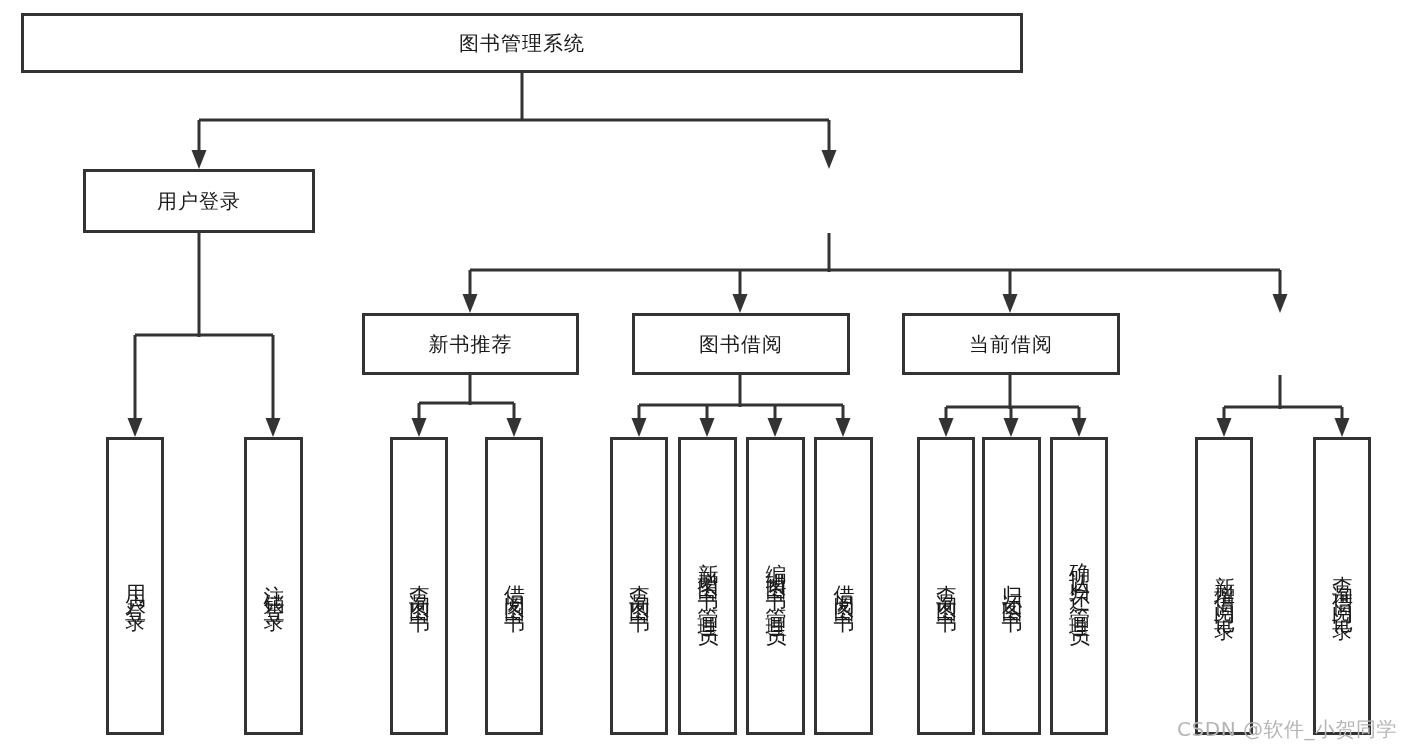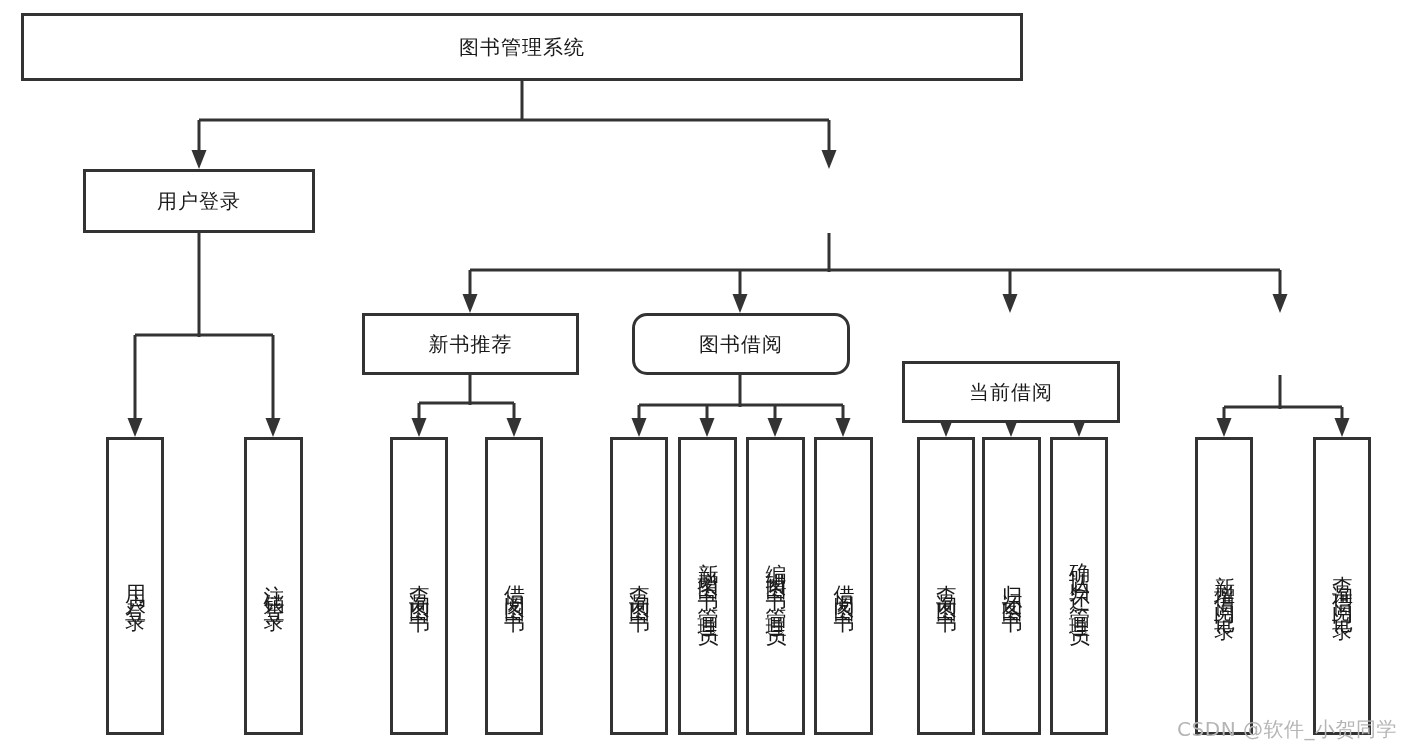--- a/index.html
+++ b/index.html
@@ -109,35 +109,35 @@
       <line x1="1011" y1="407" x2="1011" y2="422" stroke="#333333" stroke-width="3"></line>
       <polygon points="1003.5,418 1018.5,418 1011,437" fill="#333333"></polygon>
       <line x1="1079" y1="407" x2="1079" y2="422" stroke="#333333" stroke-width="3"></line>
       <polygon points="1071.5,418 1086.5,418 1079,437" fill="#333333"></polygon>
       <line x1="1224" y1="407" x2="1224" y2="422" stroke="#333333" stroke-width="3"></line>
       <polygon points="1216.5,418 1231.5,418 1224,437" fill="#333333"></polygon>
       <line x1="1342" y1="407" x2="1342" y2="422" stroke="#333333" stroke-width="3"></line>
       <polygon points="1334.5,418 1349.5,418 1342,437" fill="#333333"></polygon>
     </svg>
 
-  <div class="node h" style="left:21px; top:13px; width:1002px; height:68px;">
+  <div class="node h" style="left:21px; top:13px; width:1002px; height:60px;">
     <span class="lbl">图书管理系统</span>
   </div>
 
   <div class="node h" style="left:83px; top:169px; width:232px; height:64px;">
     <span class="lbl">用户登录</span>
   </div>
 
   <div class="node h" style="left:362px; top:313px; width:217px; height:62px;font-family:Liberation Serif, serif;">
     <span class="lbl">新书推荐</span>
   </div>
-  <div class="node h" style="left:632px; top:313px; width:218px; height:62px;border-radius:15px;">
+  <div class="node h" style="left:632px; top:313px; width:218px; height:62px;">
     <span class="lbl">图书借阅</span>
   </div>
-  <div class="node h" style="left:902px; top:313px; width:218px; height:62px;margin-top:48px;">
+  <div class="node h" style="left:902px; top:313px; width:218px; height:62px;">
     <span class="lbl">当前借阅</span>
   </div>
 
   <div class="node v" style="left:106px; top:437px; width:58px; height:298px;">
     <span class="lbl">用户登录</span>
   </div>
   <div class="node v" style="left:244px; top:437px; width:59px; height:298px;">
     <span class="lbl">注销登录</span>
   </div>
 

